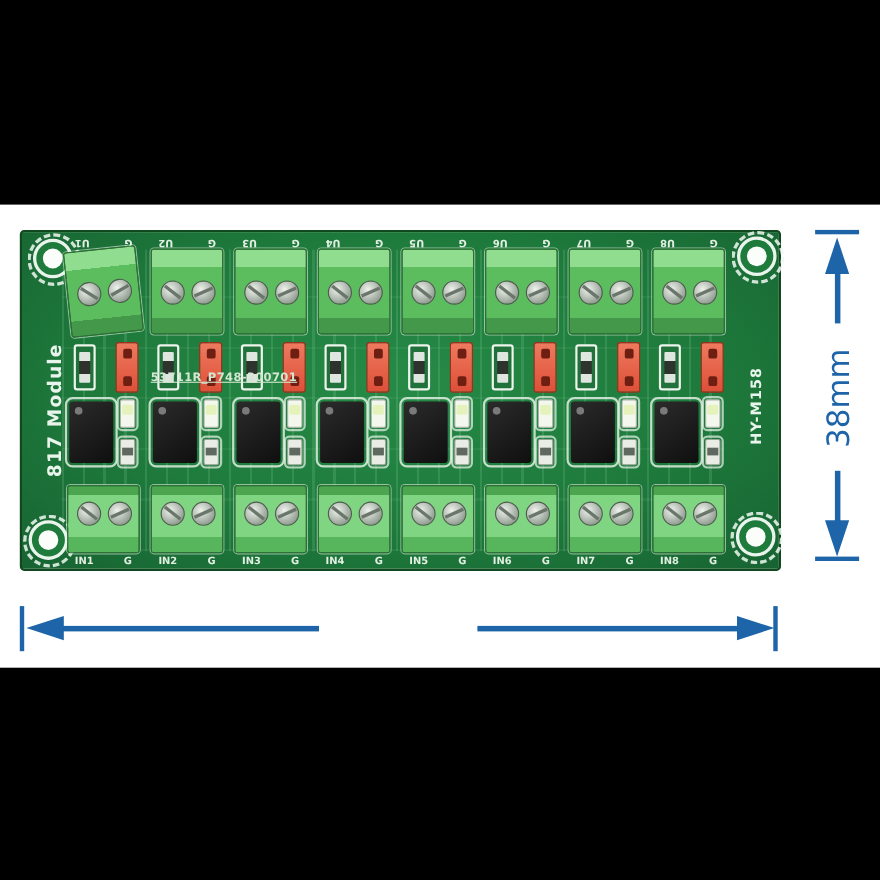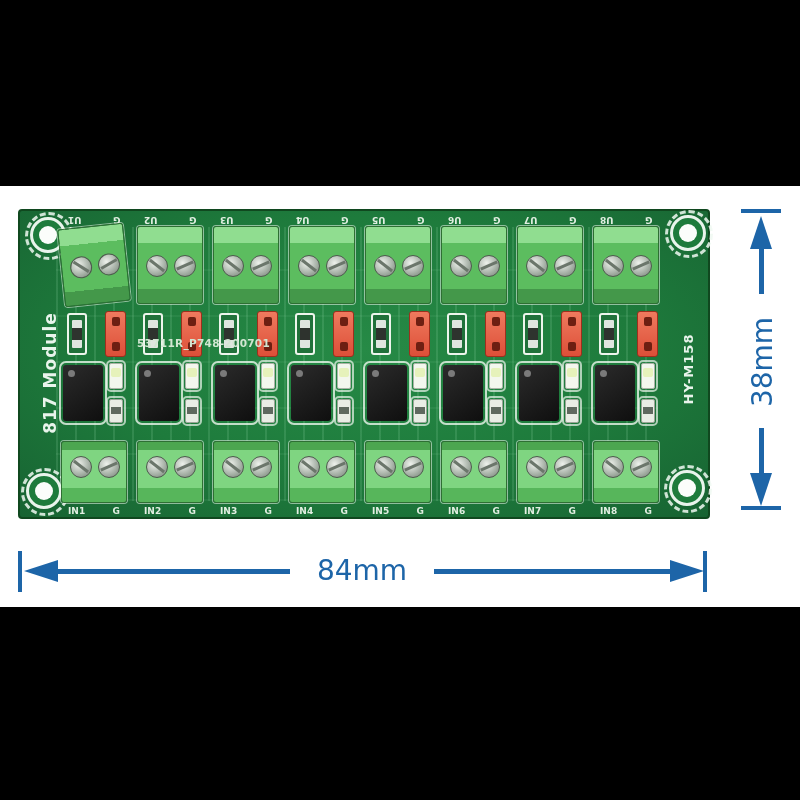--- a/index.html
+++ b/index.html
@@ -71,21 +71,21 @@
   .led::after{content:"";position:absolute;left:1px;right:1px;top:4px;height:9px;background:#e6f2bb;border-radius:2px;}
   .res2{position:absolute;left:48px;top:188px;width:14px;height:24px;background:#e9ede5;
         border:1px solid #9aa496;border-radius:2px;outline:2px solid rgba(236,245,236,.7);outline-offset:1px;box-sizing:border-box;}
   .res2::after{content:"";position:absolute;left:1px;right:1px;top:7px;height:7px;background:#5f695f;}
 
   
   .silk{position:absolute;color:#e9f4ec;font-weight:700;white-space:nowrap;}
   .vrot{transform:translate(-50%,-50%) rotate(-90deg);}
   #silk-817{left:30px;top:162px;font-size:17px;letter-spacing:1px;}
   #silk-hy{left:668px;top:158px;font-size:13px;letter-spacing:1px;}
-  #fab-code{left:117px;top:126px;font-size:10.5px;letter-spacing:.3px;color:#d2e6d2;}
+  #fab-code{left:117px;top:126px;font-size:10.5px;letter-spacing:.3px;color:#d2e6d2;text-decoration:underline;}
 
   
   .dim{position:absolute;background:#1d65a8;}
   .arr{position:absolute;width:0;height:0;}
   #tick-left{left:18px;top:551px;width:4px;height:41px;}
   #tick-right{left:703px;top:551px;width:4px;height:41px;}
   #shaft-hl{left:54px;top:569px;width:236px;height:5px;}
   #shaft-hr{left:434px;top:569px;width:238px;height:5px;}
   #arr-left{left:24px;top:560px;border-top:11px solid transparent;border-bottom:11px solid transparent;border-right:34px solid #1d65a8;}
   #arr-right{left:670px;top:560px;border-top:11px solid transparent;border-bottom:11px solid transparent;border-left:34px solid #1d65a8;}
@@ -319,21 +319,20 @@
 
     <div class="silk vrot" id="silk-817">817 Module</div>
     <div class="silk vrot" id="silk-hy">HY-M158</div>
     <div class="silk" id="fab-code">53711R_P748-200701</div>
   </div>
 
   <div class="dim" id="tick-left"></div>
   <div class="dim" id="tick-right"></div>
   <div class="arr" id="arr-left"></div>
   <div class="dim" id="shaft-hl"></div>
-  <div id="dim-width-text">84mm</div>
   <div class="dim" id="shaft-hr"></div>
   <div class="arr" id="arr-right"></div>
 
   <div class="dim" id="tick-top"></div>
   <div class="arr" id="arr-up"></div>
   <div class="dim" id="shaft-up"></div>
   <div id="dim-height-text">38mm</div>
   <div class="dim" id="shaft-down"></div>
   <div class="arr" id="arr-down"></div>
   <div class="dim" id="tick-bottom"></div>

